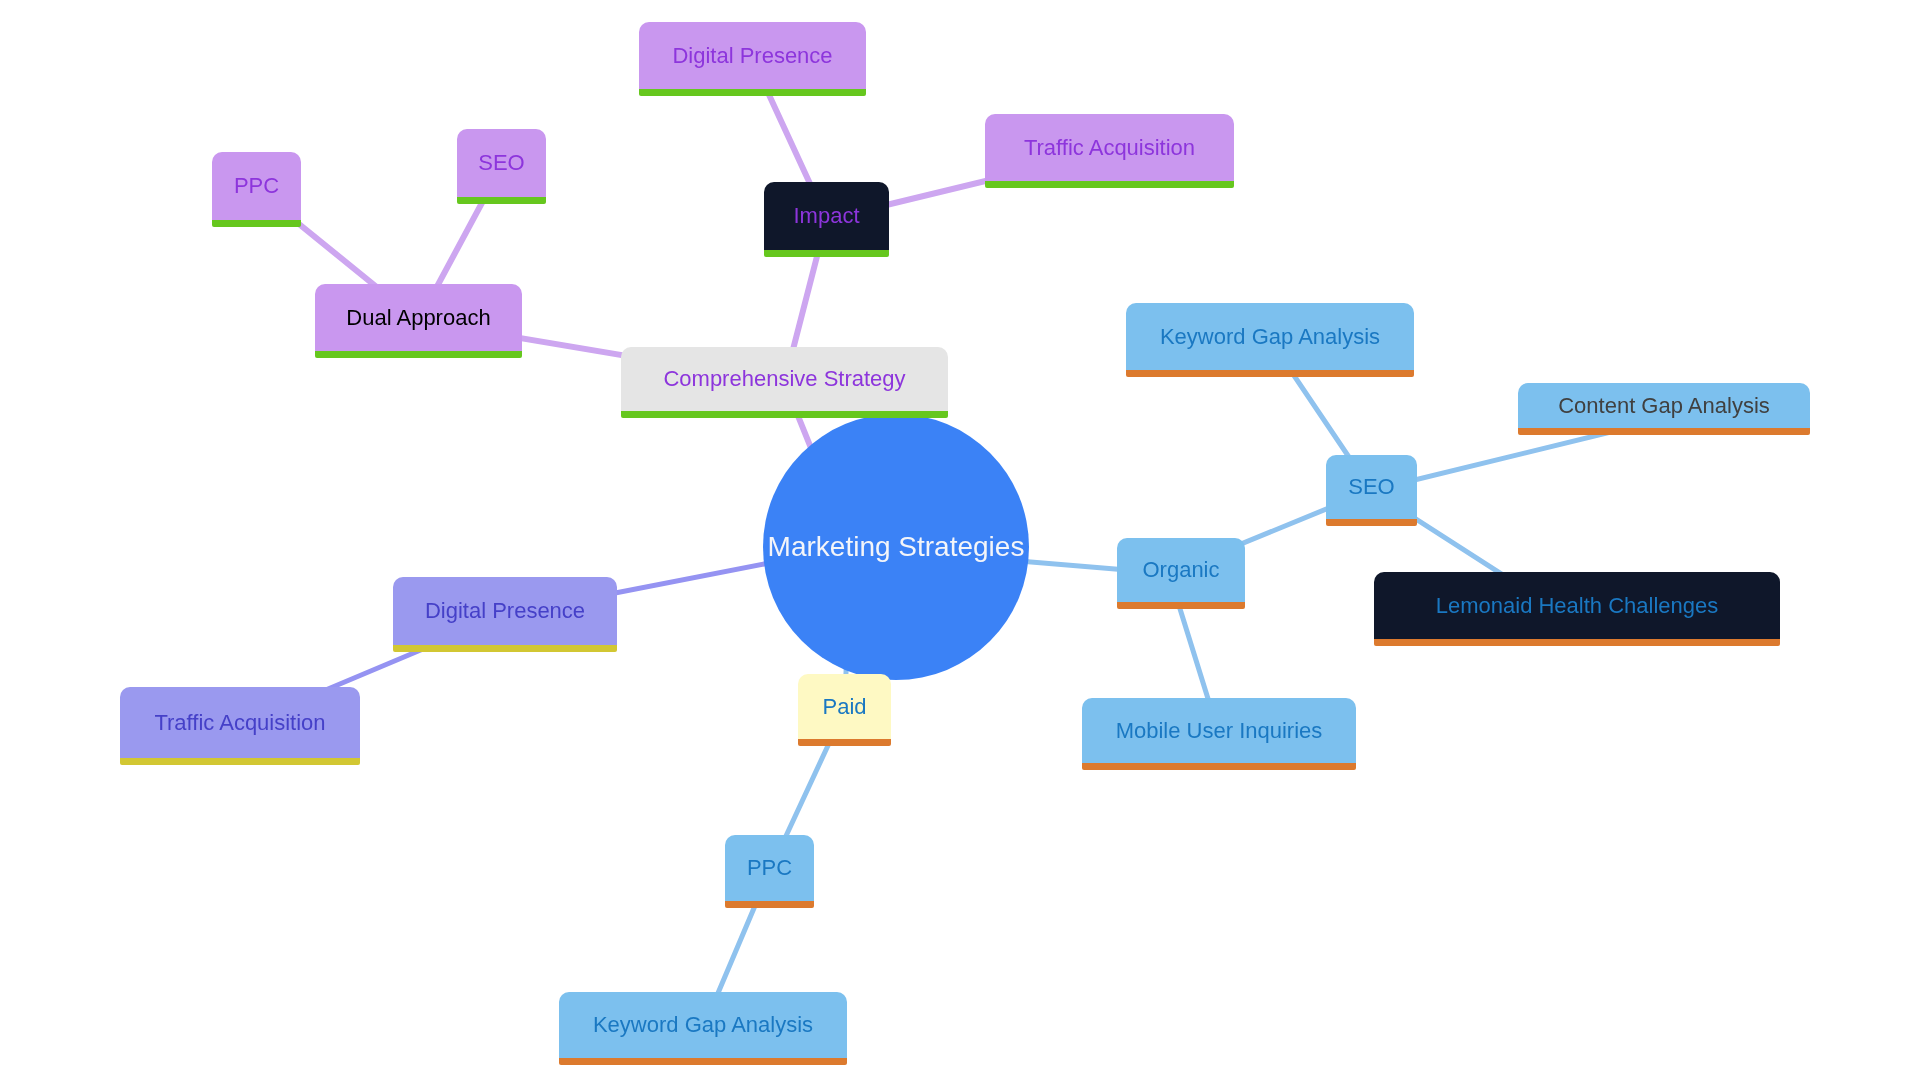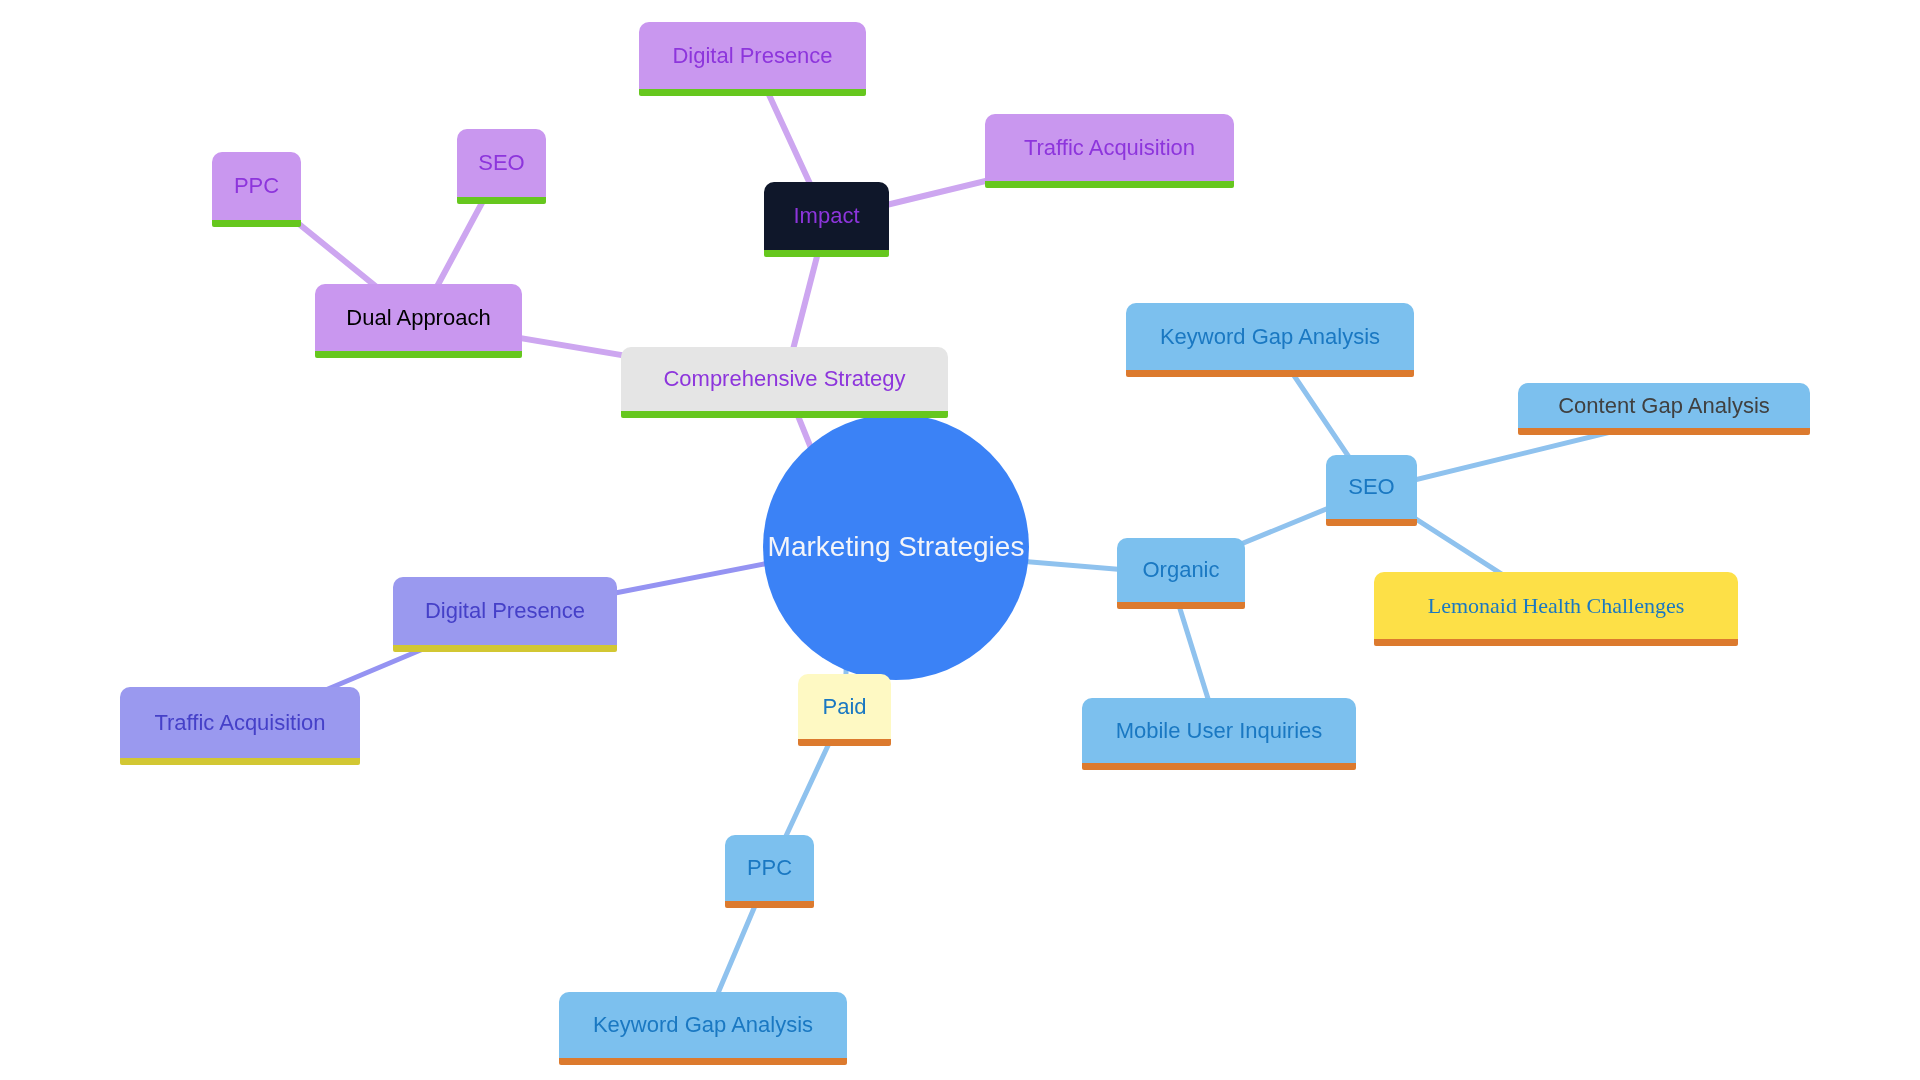--- a/index.html
+++ b/index.html
@@ -83,21 +83,21 @@
     </div>
     <div class="mm-node" style="left: 1518px; top: 383px; width: 292px; height: 52px; background: rgb(124, 192, 238); color: #404040; border-bottom: 7px solid rgb(220, 122, 46);">
       <span class="lbl">Content Gap Analysis</span>
     </div>
     <div class="mm-node" style="left: 1326px; top: 455px; width: 91px; height: 71px; background: rgb(124, 192, 238); color: rgb(26, 120, 194); border-bottom: 7px solid rgb(220, 122, 46);">
       <span class="lbl">SEO</span>
     </div>
     <div class="mm-node" style="left: 1105px; top: 538px; width: 128px; height: 71px; background: rgb(124, 192, 238); color: rgb(26, 120, 194); border-bottom: 7px solid rgb(220, 122, 46); margin-left: 12px;">
       <span class="lbl">Organic</span>
     </div>
-    <div class="mm-node" style="left: 1374px; top: 572px; width: 364px; height: 74px; background: #fde047; color: rgb(26, 120, 194); border-bottom: 7px solid rgb(220, 122, 46); font-family: Liberation Serif, serif;">
+    <div class="mm-node" style="left: 1374px; top: 572px; width: 406px; height: 74px; background: #0f172a; color: rgb(26, 120, 194); border-bottom: 7px solid rgb(220, 122, 46);">
       <span class="lbl">Lemonaid Health Challenges</span>
     </div>
     <div class="mm-node" style="left: 1082px; top: 698px; width: 274px; height: 72px; background: rgb(124, 192, 238); color: rgb(26, 120, 194); border-bottom: 7px solid rgb(220, 122, 46);">
       <span class="lbl">Mobile User Inquiries</span>
     </div>
     <div class="mm-node" style="left: 798px; top: 674px; width: 93px; height: 72px; background: #fef9c3; color: rgb(26, 120, 194); border-bottom: 7px solid rgb(220, 122, 46);">
       <span class="lbl">Paid</span>
     </div>
     <div class="mm-node" style="left: 725px; top: 835px; width: 89px; height: 73px; background: rgb(124, 192, 238); color: rgb(26, 120, 194); border-bottom: 7px solid rgb(220, 122, 46);">
       <span class="lbl">PPC</span>

